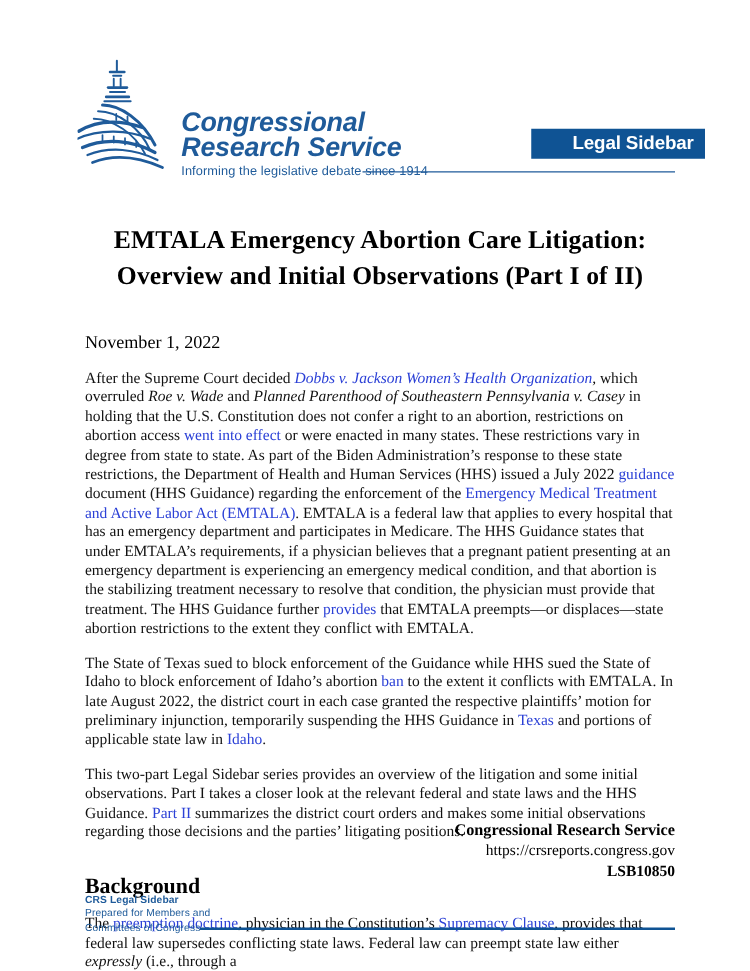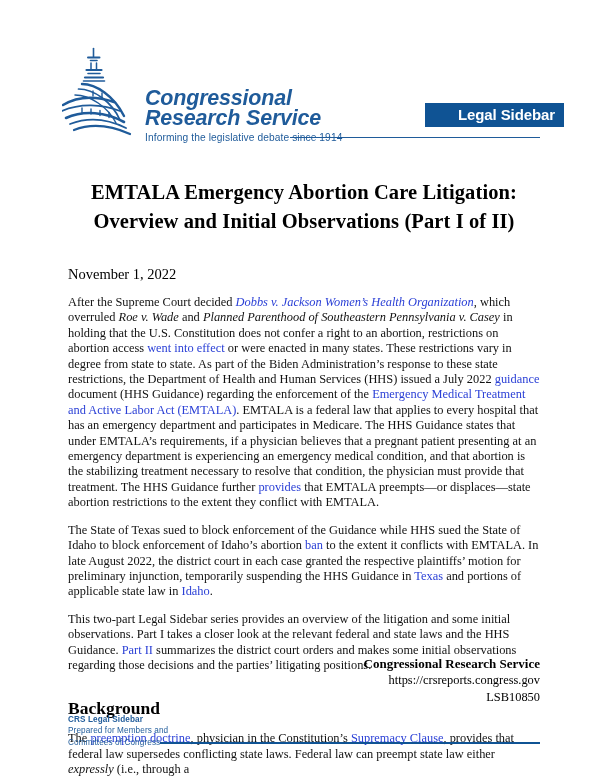--- a/index.html
+++ b/index.html
@@ -153,20 +153,21 @@
     font-size: 13px;
     line-height: 17px;
   }
   .footer-right .crs-url {
     font-size: 12.4px;
     line-height: 17px;
   }
   .footer-right .crs-number {
     font-size: 12.4px;
     line-height: 17px;
+    font-weight: bold;
   }
 
   
   .footer-left {
     position: absolute;
     left: 68px;
     top: 714px;
     width: 220px;
   }
   .footer-left .fl-title {

